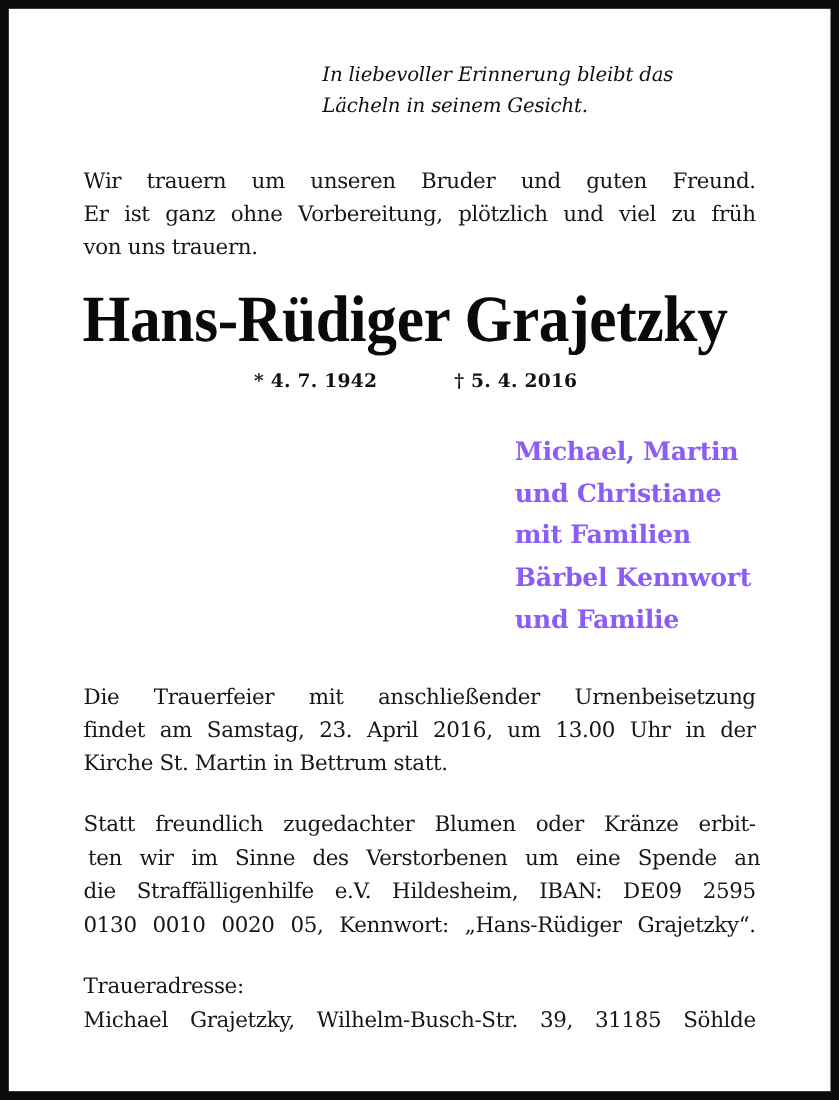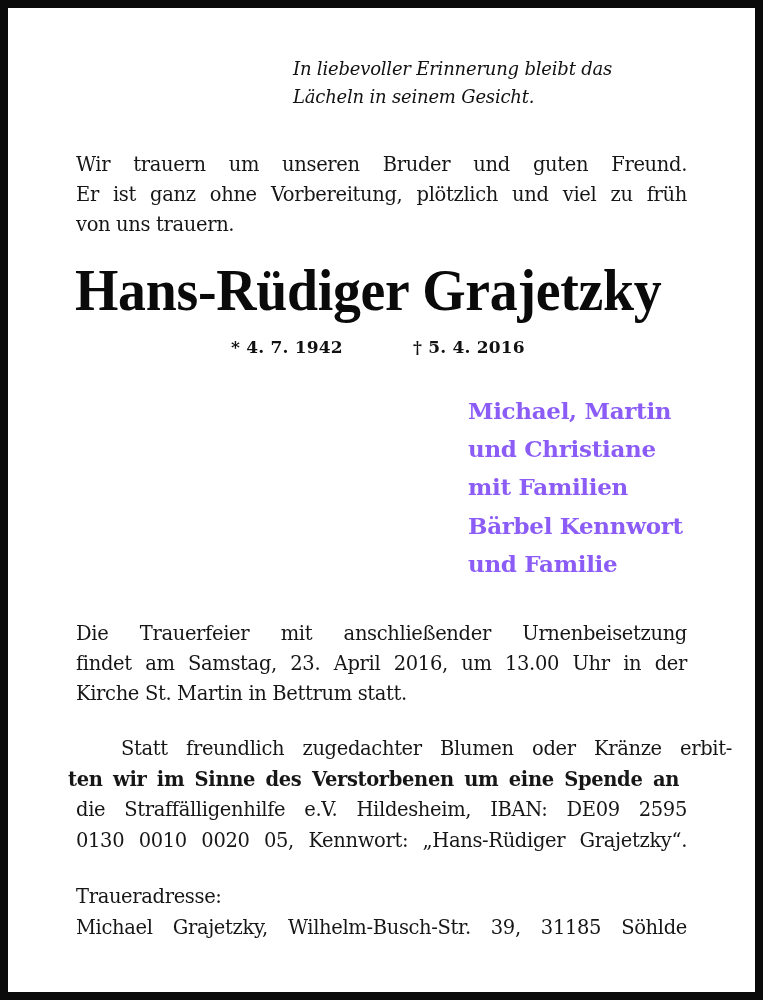--- a/index.html
+++ b/index.html
@@ -52,19 +52,19 @@
 <div class="line family" style="left:468px; top:397px;">Michael, Martin</div>
 <div class="line family" style="left:468px; top:435px;">und Christiane</div>
 <div class="line family" style="left:468px; top:473px;">mit Familien</div>
 <div class="line family" style="left:468px; top:512px;">Bärbel Kennwort</div>
 <div class="line family" style="left:468px; top:550px;">und Familie</div>
 
 <div class="line body-text" style="left:76px; top:622px;">Die Trauerfeier mit anschließender Urnenbeisetzung</div>
 <div class="line body-text" style="left:76px; top:652px;">findet am Samstag, 23. April 2016, um 13.00 Uhr in der</div>
 <div class="line body-text last" style="left:76px; top:682px;">Kirche St. Martin in Bettrum statt.</div>
 
-<div class="line body-text" style="left:76px; top:737px;margin-left:45px;">Statt freundlich zugedachter Blumen oder Kränze erbit-</div>
-<div class="line body-text" style="left:68px; top:768px;font-weight:bold;">ten wir im Sinne des Verstorbenen um eine Spende an</div>
+<div class="line body-text" style="left:76px; top:737px;">Statt freundlich zugedachter Blumen oder Kränze erbit-</div>
+<div class="line body-text" style="left:80px; top:768px;">ten wir im Sinne des Verstorbenen um eine Spende an</div>
 <div class="line body-text" style="left:76px; top:798px;">die Straffälligenhilfe e.V. Hildesheim, IBAN: DE09 2595</div>
 <div class="line body-text" style="left:76px; top:829px;">0130 0010 0020 05, Kennwort: „Hans-Rüdiger Grajetzky“.</div>
 
 <div class="line body-text last" style="left:76px; top:885px;">Traueradresse:</div>
 <div class="line body-text" style="left:76px; top:916px;">Michael Grajetzky, Wilhelm-Busch-Str. 39, 31185 Söhlde</div>
 
 </body></html>

